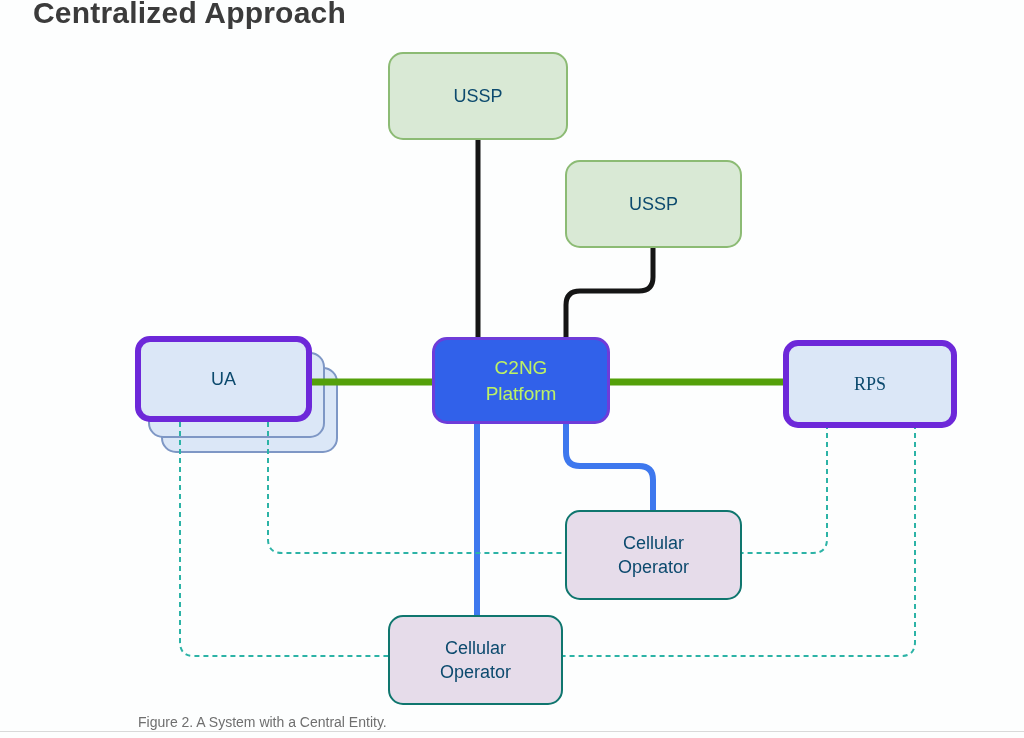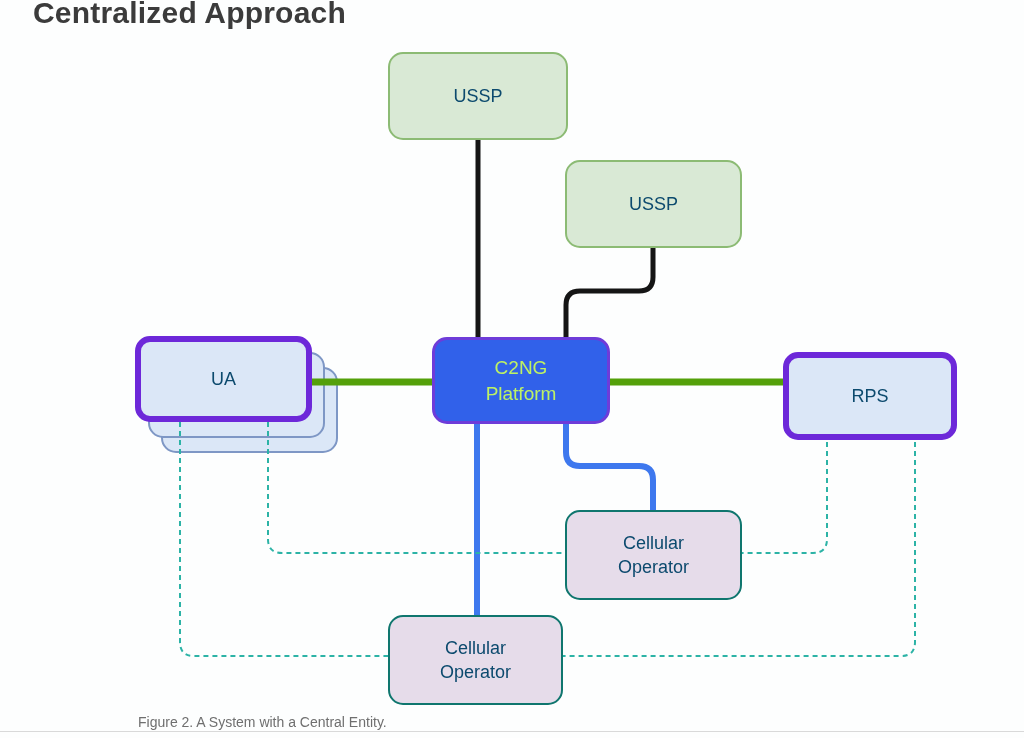--- a/index.html
+++ b/index.html
@@ -79,21 +79,21 @@
 
   <div class="node blue" style="left:135px;top:336px;width:177px;height:86px;">
     <span class="label">UA</span>
   </div>
 
   <div class="node platform" style="left:432px;top:337px;width:178px;height:87px;">
     <span class="label">C2NG
 Platform</span>
   </div>
 
-  <div class="node blue" style="left:783px;top:352px;width:174px;height:88px;">
+  <div class="node blue" style="left:783px;top:340px;width:174px;height:88px;font-family:Liberation Serif, serif;">
     <span class="label">RPS</span>
   </div>
 
   <div class="node purple" style="left:565px;top:510px;width:177px;height:90px;">
     <span class="label">Cellular
 Operator</span>
   </div>
 
   <div class="node purple" style="left:388px;top:615px;width:175px;height:90px;">
     <span class="label">Cellular

